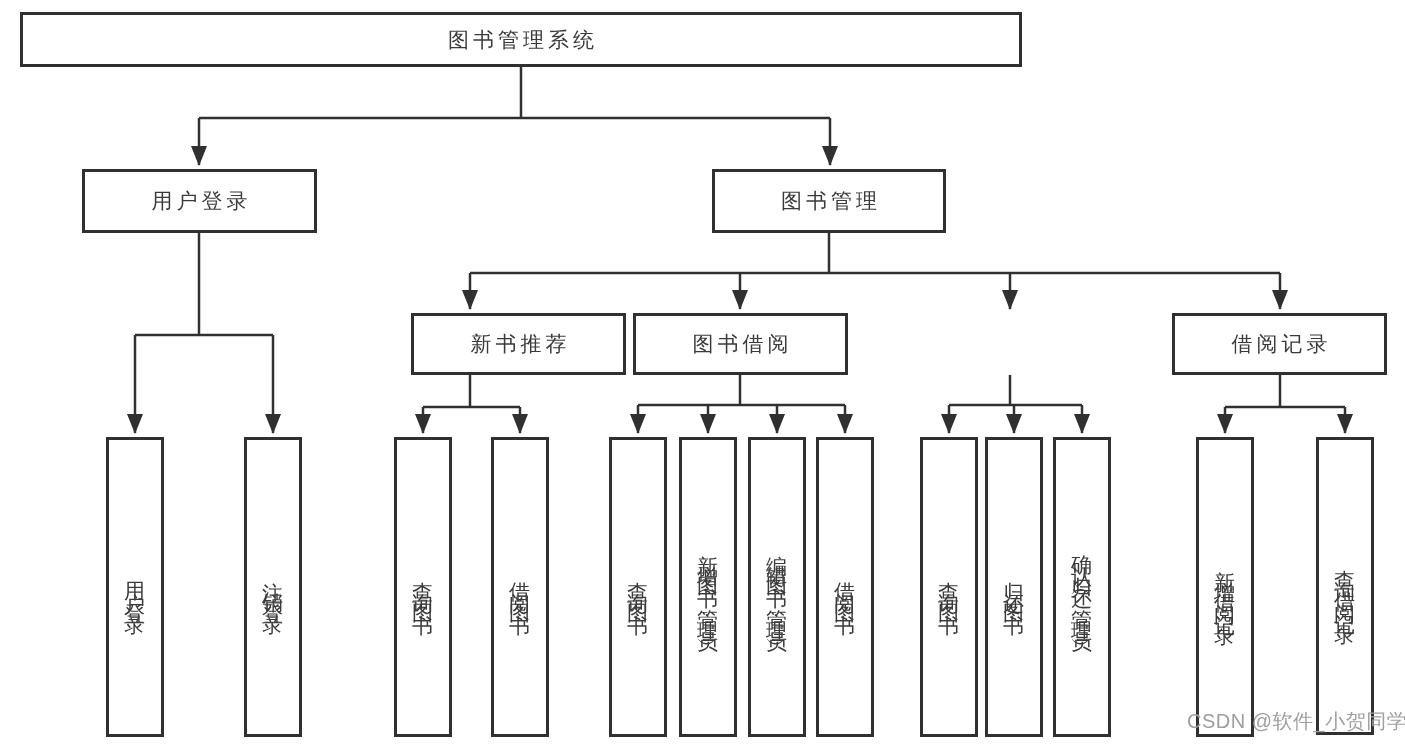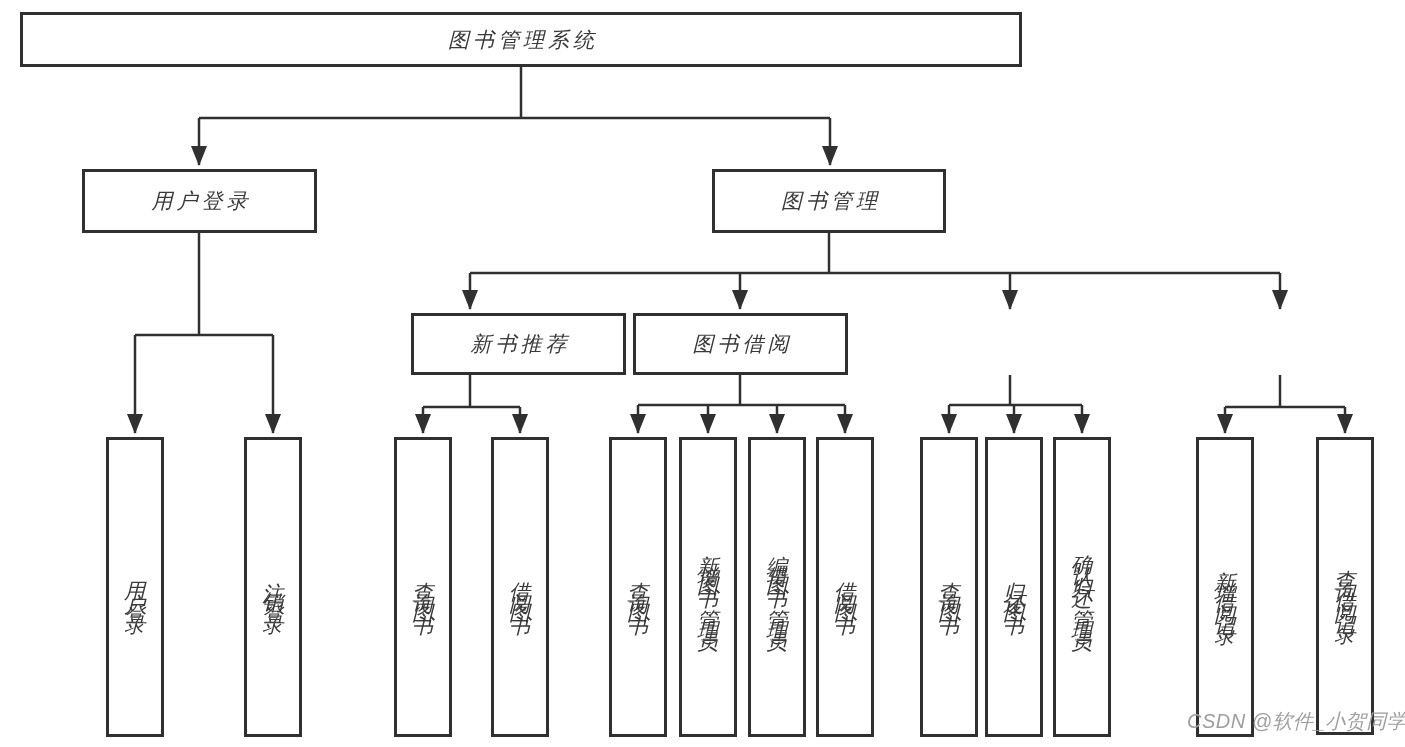--- a/index.html
+++ b/index.html
@@ -5,21 +5,20 @@
   * { margin: 0; padding: 0; box-sizing: border-box; }
   html, body { background: #ffffff; }
   body { font-family: "Liberation Sans", sans-serif; }
 
   .canvas {
     position: relative;
     width: 1405px;
     height: 747px;
     background: #ffffff;
     overflow: hidden;
-    font-style: italic;
   }
 
   .wires { position: absolute; left: 0; top: 0; width: 1405px; height: 747px; }
 
   .node {
     position: absolute;
     background: #ffffff;
     border: 3px solid #303030;
     color: #3a3a3a;
     display: flex;
@@ -111,20 +110,23 @@
   <div class="node h" style="left:712px; top:169px; width:234px; height:64px;">
     <span>图书管理</span>
   </div>
 
   <div class="node h" style="left:363px; top:313px; width:215px; height:62px;margin-left:48px;">
     <span>新书推荐</span>
   </div>
   <div class="node h" style="left:633px; top:313px; width:215px; height:62px;">
     <span>图书借阅</span>
   </div>
+  <div class="node h" style="left:1172px; top:313px; width:215px; height:62px;">
+    <span>借阅记录</span>
+  </div>
 
   <div class="node v" style="left:106px; top:437px; width:58px; height:300px;">
     <span>用户登录</span>
   </div>
   <div class="node v" style="left:244px; top:437px; width:58px; height:300px;">
     <span>注销登录</span>
   </div>
 
   <div class="node v" style="left:394px; top:437px; width:58px; height:300px;">
     <span>查询图书</span>

